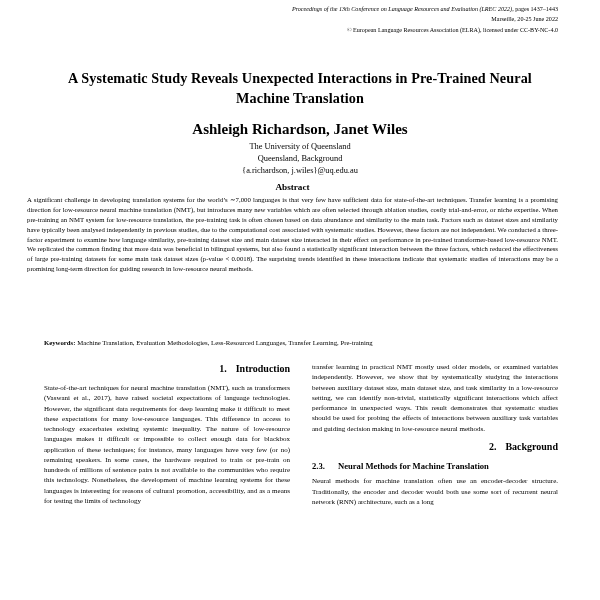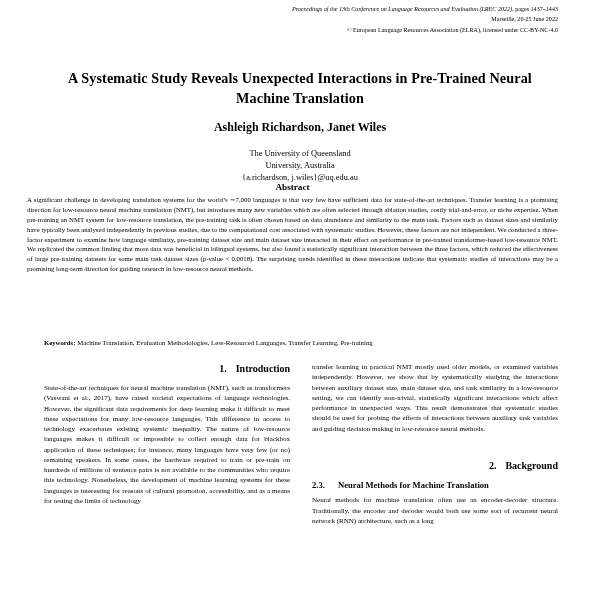--- a/index.html
+++ b/index.html
@@ -56,23 +56,23 @@
   
   .author-block {
     position: absolute;
     top: 119px;
     left: 62px;
     right: 62px;
     text-align: center;
     line-height: 1.42;
   }
   .author-names {
-    font-size: 12px;
-    font-weight: bold;
-    margin-bottom: 12px;
+    font-size: 15px;
+    font-weight: bold;
+    margin-bottom: 1px;
   }
   .affiliation, .location, .email {
     font-size: 8.4px;
   }
 
   
   .abstract-block {
     position: absolute;
     top: 182px;
     left: 27px;
@@ -141,42 +141,42 @@
 
   .body-par {
     font-size: 7.0px;
     line-height: 1.468;
     text-align: justify;
     text-justify: inter-word;
     margin: 0;
     hyphens: manual;
   }
 
-  .sec-gap-top { margin-top: 25px; }
+  .sec-gap-top { margin-top: 6px; }
   .sec-gap-bottom { margin-bottom: 4px; }
 </style>
 </head>
 <body>
 
 <div class="page">
 
   <div class="pub-header">
     <div class="line-italic"><span>Proceedings of the 13th Conference on Language Resources and Evaluation (LREC 2022)</span><span class="roman">, pages 1437–1443</span></div>
     <div>Marseille, 20-25 June 2022</div>
     <div>© European Language Resources Association (ELRA), licensed under CC-BY-NC-4.0</div>
   </div>
 
   <div class="title-block">
     <div class="paper-title">A Systematic Study Reveals Unexpected Interactions in Pre-Trained Neural Machine Translation</div>
   </div>
 
   <div class="author-block">
     <div class="author-names">Ashleigh Richardson, Janet Wiles</div>
     <div class="affiliation">The University of Queensland</div>
-    <div class="location">University, Australia</div>
+    <div class="location">Queensland, Background</div>
     <div class="email">{a.richardson, j.wiles}@uq.edu.au</div>
   </div>
 
   <div class="abstract-block">
     <div class="abstract-heading">Abstract</div>
     <div class="abstract-body">A significant challenge in developing translation systems for the world’s ∼7,000 languages is that very few have sufficient data for state-of-the-art techniques. Transfer learning is a promising direction for low-resource neural machine translation (NMT), but introduces many new variables which are often selected through ablation studies, costly trial-and-error, or niche expertise. When pre-training an NMT system for low-resource translation, the pre-training task is often chosen based on data abundance and similarity to the main task. Factors such as dataset sizes and similarity have typically been analysed independently in previous studies, due to the computational cost associated with systematic studies. However, these factors are not independent. We conducted a three-factor experiment to examine how language similarity, pre-training dataset size and main dataset size interacted in their effect on performance in pre-trained transformer-based low-resource NMT. We replicated the common finding that more data was beneficial in bilingual systems, but also found a statistically significant interaction between the three factors, which reduced the effectiveness of large pre-training datasets for some main task dataset sizes (p-value &lt; 0.0018). The surprising trends identified in these interactions indicate that systematic studies of interactions may be a promising long-term direction for guiding research in low-resource neural methods.</div>
   </div>
 
   <div class="keywords-block"><b>Keywords:</b><span> Machine Translation, Evaluation Methodologies, Less-Resourced Languages, Transfer Learning, Pre-training</span></div>
 

